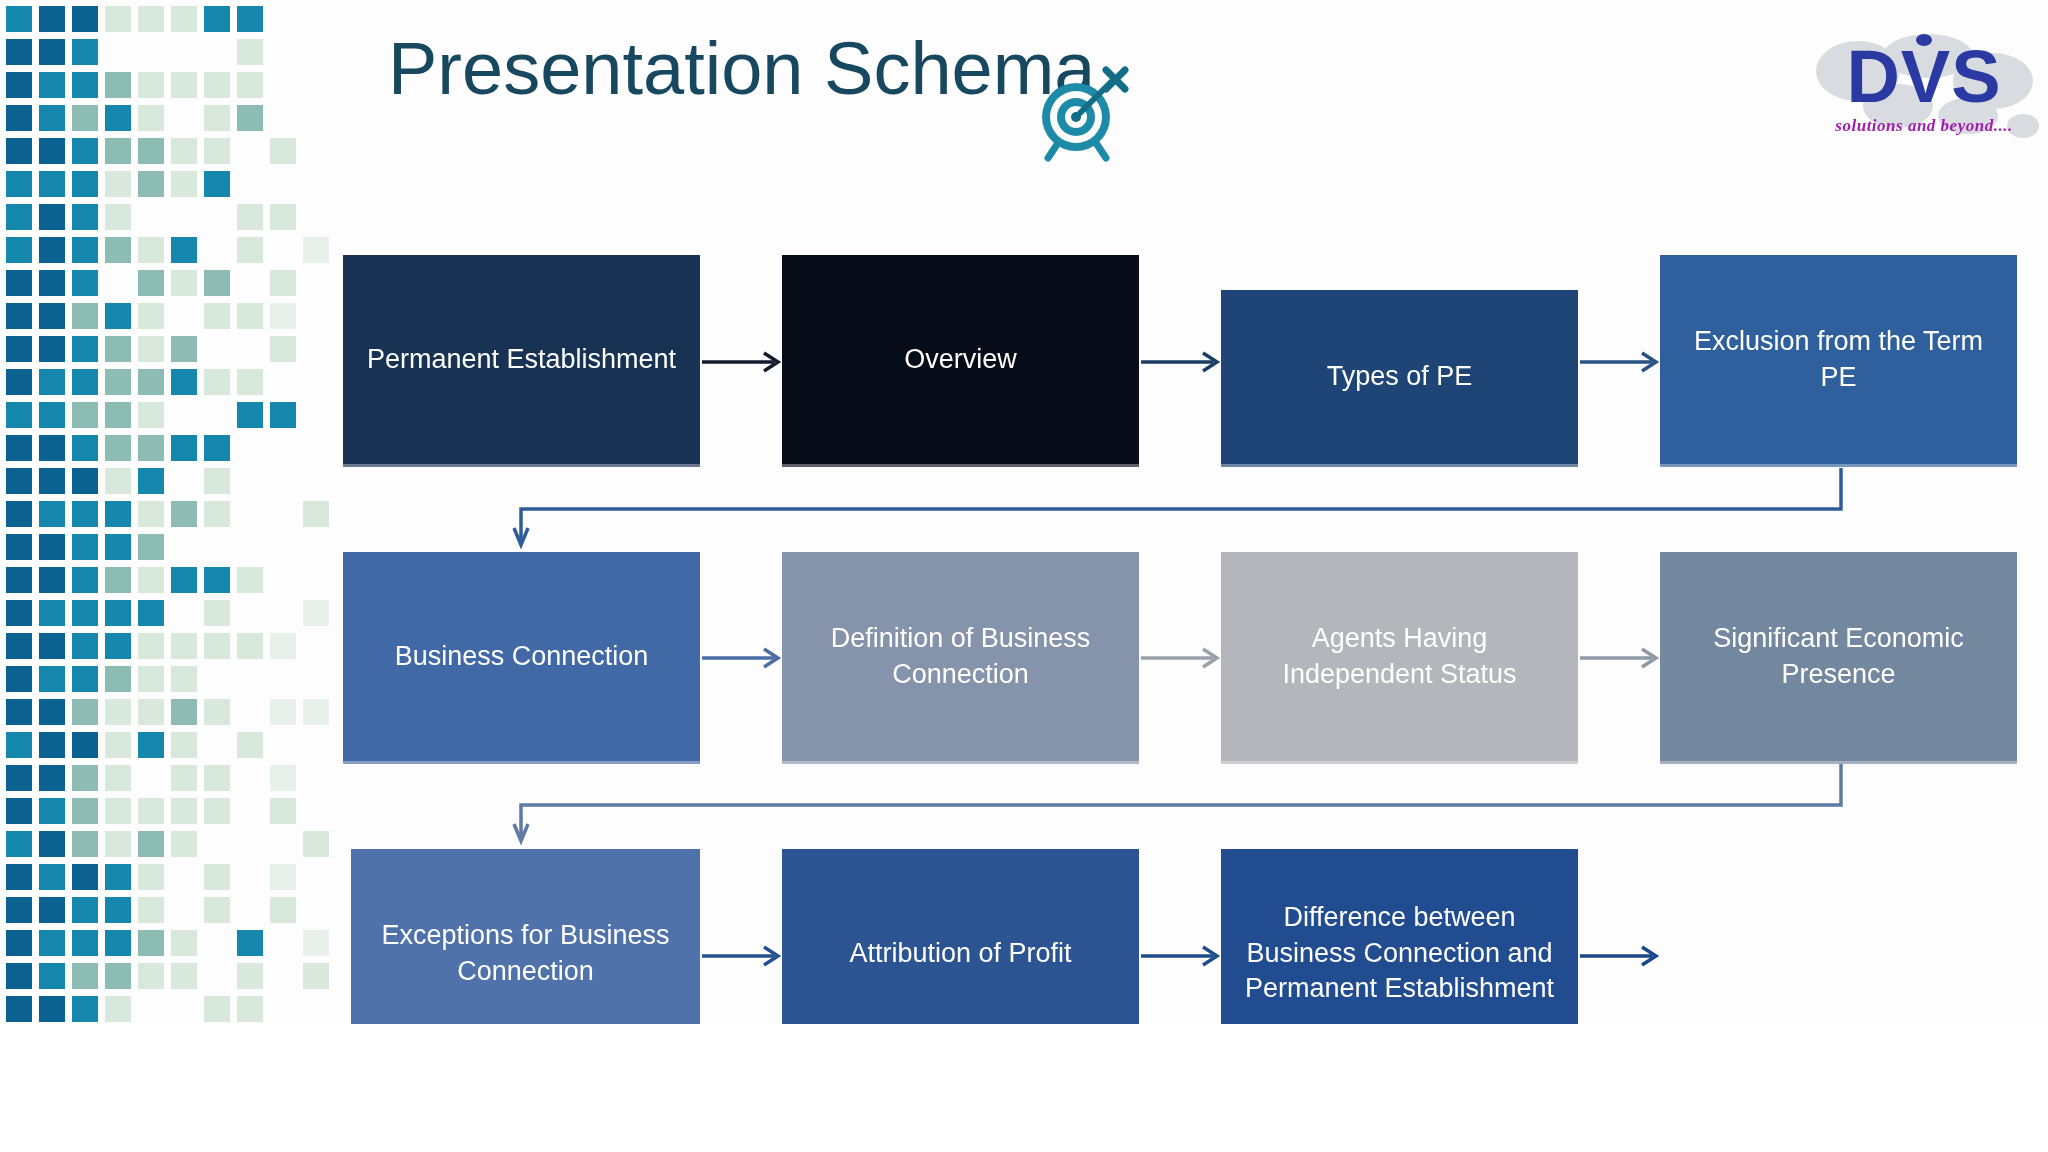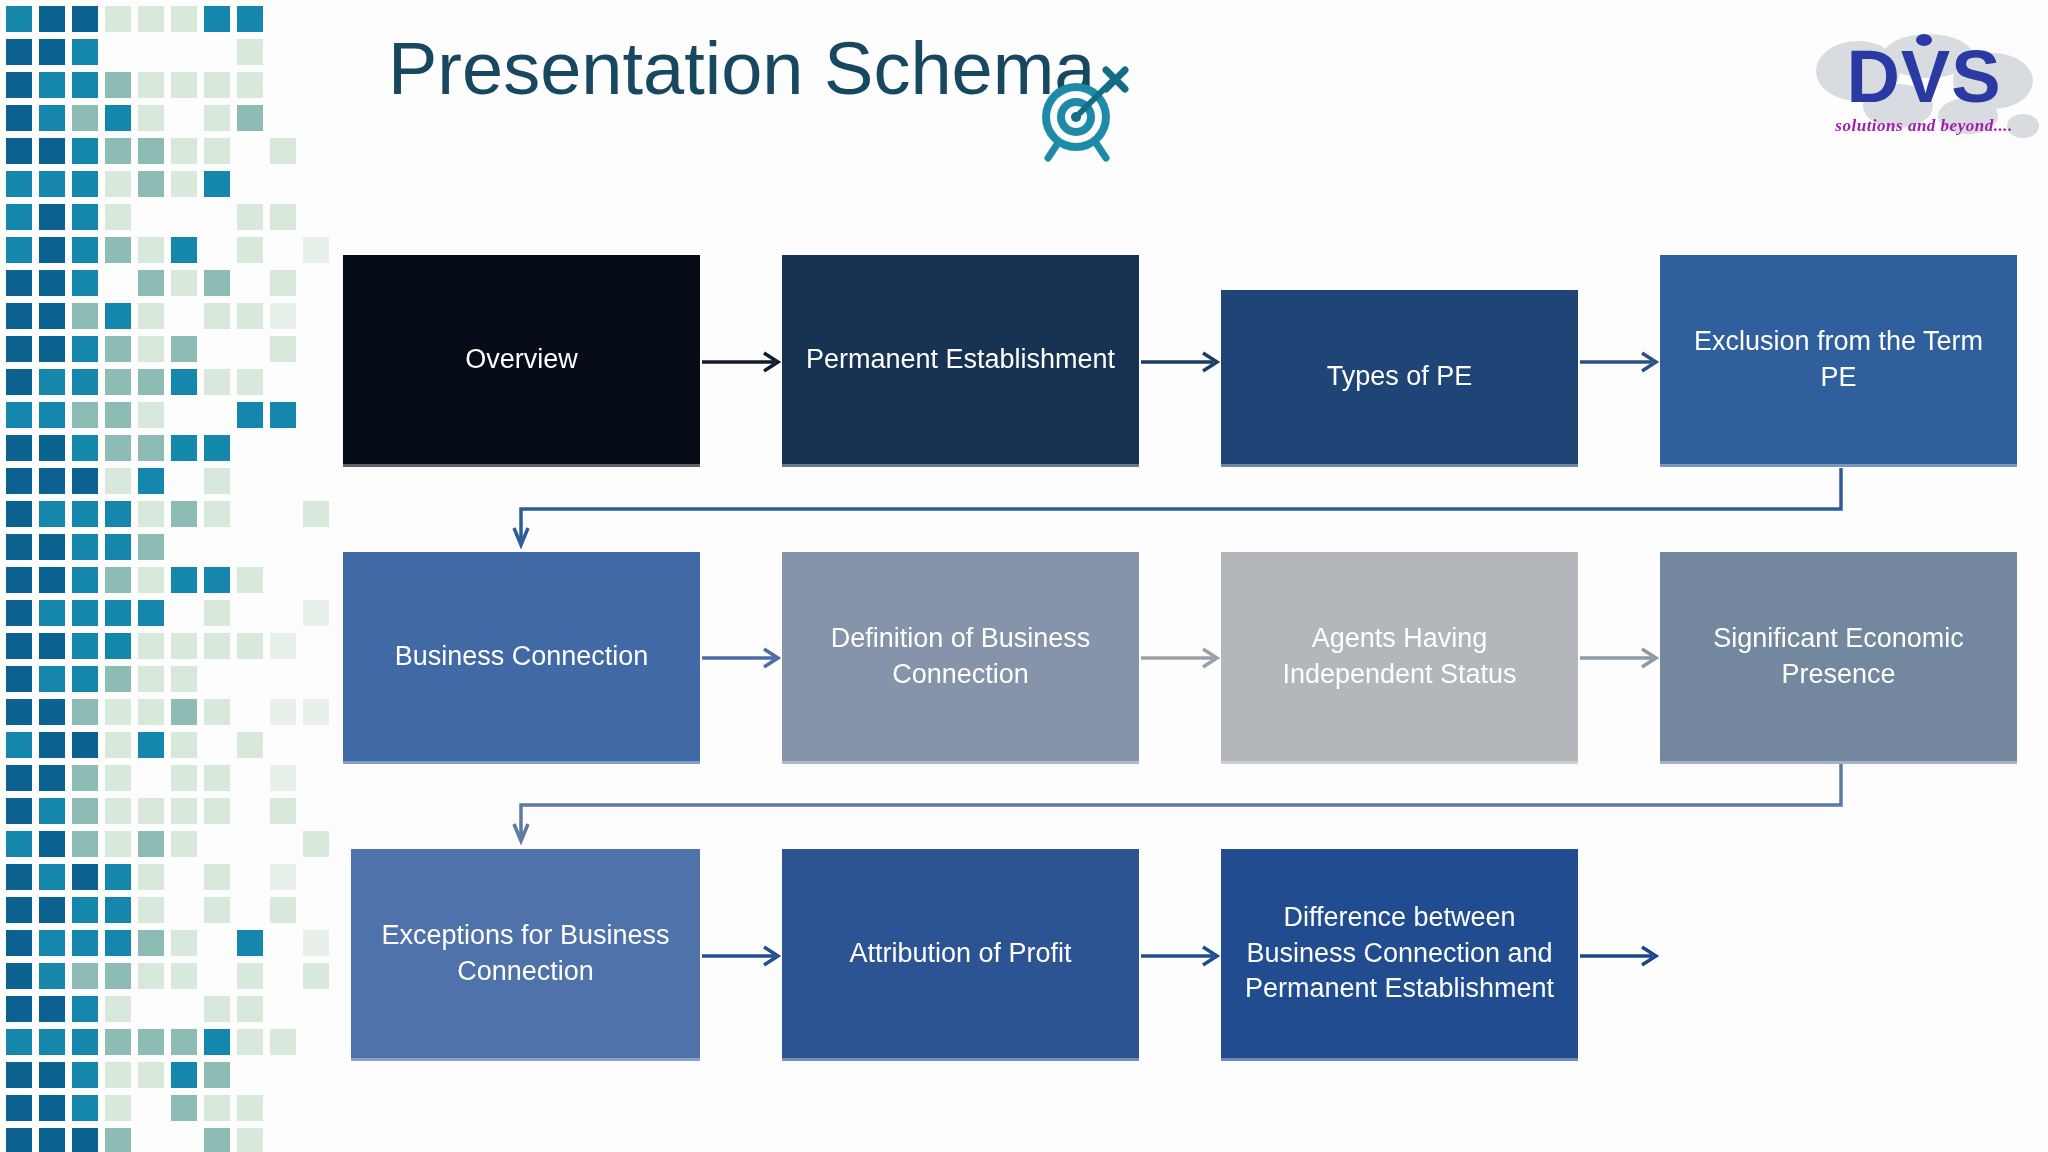--- a/index.html
+++ b/index.html
@@ -1,17 +1,17 @@
 <!DOCTYPE html>
 <html><head>
 <meta charset="utf-8">
 <style>
   html,body{margin:0;padding:0;background:#ffffff;}
   .slide{
-    position:relative; width:2048px; height:1152px; overflow:hidden;
+    position:relative; width:2048px; height:1024px; overflow:hidden;
     background:#fcfdfc; font-family:"Liberation Sans",sans-serif;
   }
   
   .mosaic{position:absolute; left:0; top:0; width:330px; height:1152px;}
   
   .page-title{
     position:absolute; left:388px; top:26px; margin:0;
     font-size:74px; font-weight:300; letter-spacing:0px;
     color:#18485f; white-space:nowrap;
   }
@@ -336,22 +336,22 @@
         <ellipse cx="160" cy="90" rx="30" ry="18"></ellipse>
         <ellipse cx="215" cy="100" rx="16" ry="12"></ellipse>
       </g>
     </svg>
     <div class="logo-dot"></div>
     <div class="logo-text">DVS</div>
     <div class="logo-tagline">solutions and beyond....</div>
   </div>
 
   <div class="flow-grid">
+    <div class="box" style="background: rgb(23, 50, 83);">Permanent Establishment</div>
     <div class="box" style="background: rgb(7, 13, 24);">Overview</div>
-    <div class="box" style="background: rgb(23, 50, 83);">Permanent Establishment</div>
     <div class="box" style="background: rgb(30, 69, 118); margin-top: 35px;">Types of PE</div>
     <div class="box" style="background: rgb(47, 95, 156);">Exclusion from the Term PE</div>
 
     <div class="box" style="background: rgb(65, 105, 166);">Business Connection</div>
     <div class="box" style="background: rgb(133, 148, 171);">Definition of Business Connection</div>
     <div class="box" style="background: rgb(179, 182, 186);">Agents Having Independent Status</div>
     <div class="box" style="background: rgb(115, 135, 158);">Significant Economic Presence</div>
 
     <div class="box" style="background: rgb(78, 114, 169); margin-left: 8px;">Exceptions for Business Connection</div>
     <div class="box" style="background: rgb(45, 84, 146);">Attribution of Profit</div>

